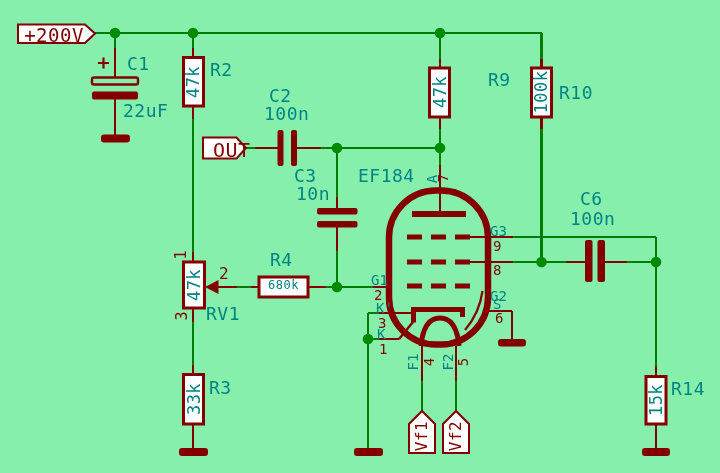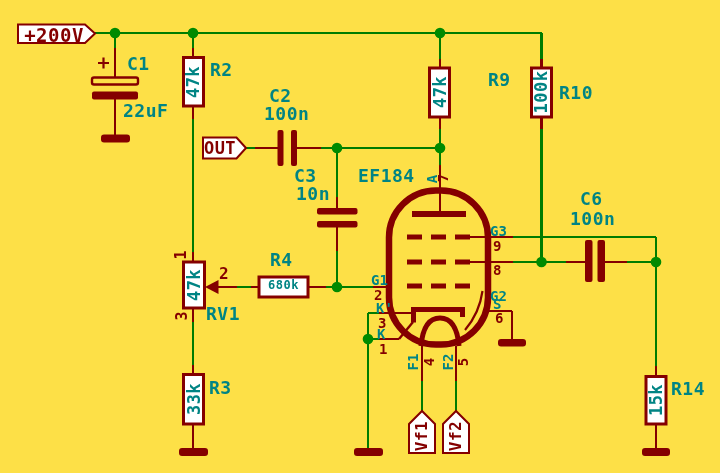--- a/index.html
+++ b/index.html
@@ -1,20 +1,20 @@
 <!DOCTYPE html>
 <html style="--wire: #007c00; --sym: #840000; --txt: #008484; --dot: #008a00;"><head>
 <meta charset="utf-8">
 <style>
   :root{
     --wire:#007c00; --sym:#840000; --txt:#008484; --dot:#008a00;
   }
   html,body{margin:0;padding:0;background:#fff;}
-  #canvas{position:relative;width:720px;height:473px;background:#fde047;overflow:hidden;
-          font-family:"DejaVu Sans Mono","Liberation Mono",monospace;font-weight:bold;}
+  #canvas{position:relative;width:720px;height:473px;background:#86efac;overflow:hidden;
+          font-family:"DejaVu Sans Mono","Liberation Mono",monospace;}
   #canvas svg{position:absolute;left:0;top:0;}
   .t{position:absolute;color:var(--txt);font-size:18px;line-height:1;white-space:nowrap;letter-spacing:.5px;}
   .rd{color:var(--sym);}
   .pn{font-size:14px;letter-spacing:0;}
   .ctr{text-align:center;}
   .rot{transform:translate(-50%,-50%) rotate(-90deg);transform-origin:center;}
   .w{stroke:var(--wire);stroke-width:2.4;fill:none;}
   .p{stroke:var(--sym);stroke-width:2.4;fill:none;}
   .box{stroke:var(--sym);stroke-width:3;fill:#fff;}
   .sf{fill:var(--sym);stroke:none;}
@@ -168,21 +168,21 @@
     <circle cx="337" cy="148" r="5.3"></circle>
         <circle cx="440" cy="148" r="5.3"></circle>
     <circle cx="337" cy="287" r="5.3"></circle>
         <circle cx="541.5" cy="262" r="5.3"></circle>
     <circle cx="656" cy="262" r="5.3"></circle>
         <circle cx="368" cy="339" r="5.3"></circle>
   </g>
 </svg>
 
   <span class="t rd ctr" style="left:18px;top:26px;width:72px;font-size:19px;">+200V</span>
-  <span class="t rd ctr" style="left:203px;top:140px;width:34px;font-size:17px;">OUT</span>
+  <span class="t rd ctr" style="left:213px;top:140px;width:34px;font-size:20px;">OUT</span>
   <span class="t rd rot" style="left:422px;top:436px;font-size:16px;">Vf1</span>
   <span class="t rd rot" style="left:456px;top:436px;font-size:16px;">Vf2</span>
 
   <span class="t" style="left:127px;top:55px;">C1</span>
   <span class="t" style="left:107px;top:102px;margin-left:16px;">22uF</span>
 
   <span class="t" style="left:210px;top:61px;">R2</span>
   <span class="t rot" style="left:193px;top:82px;font-size:17px;">47k</span>
 
   <span class="t" style="left:456px;top:71px;margin-left:32px;">R9</span>

